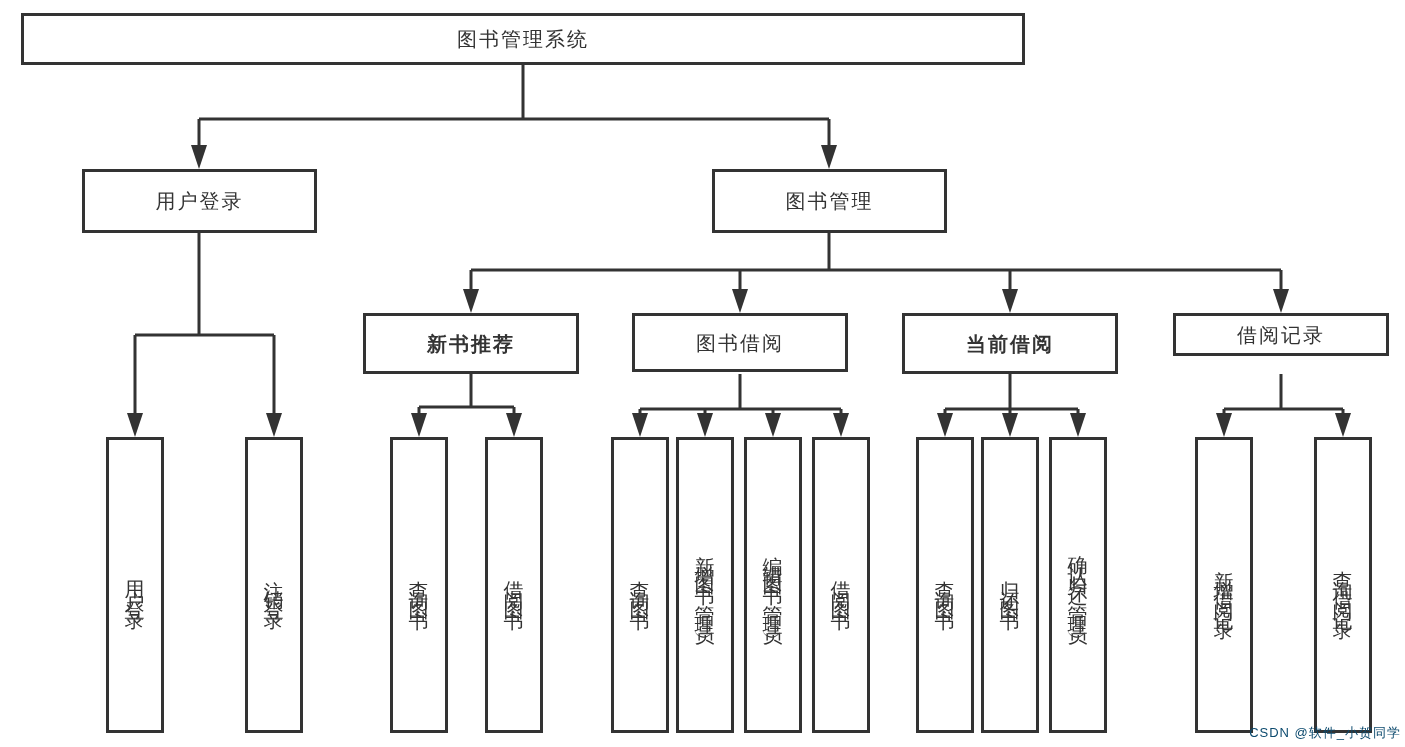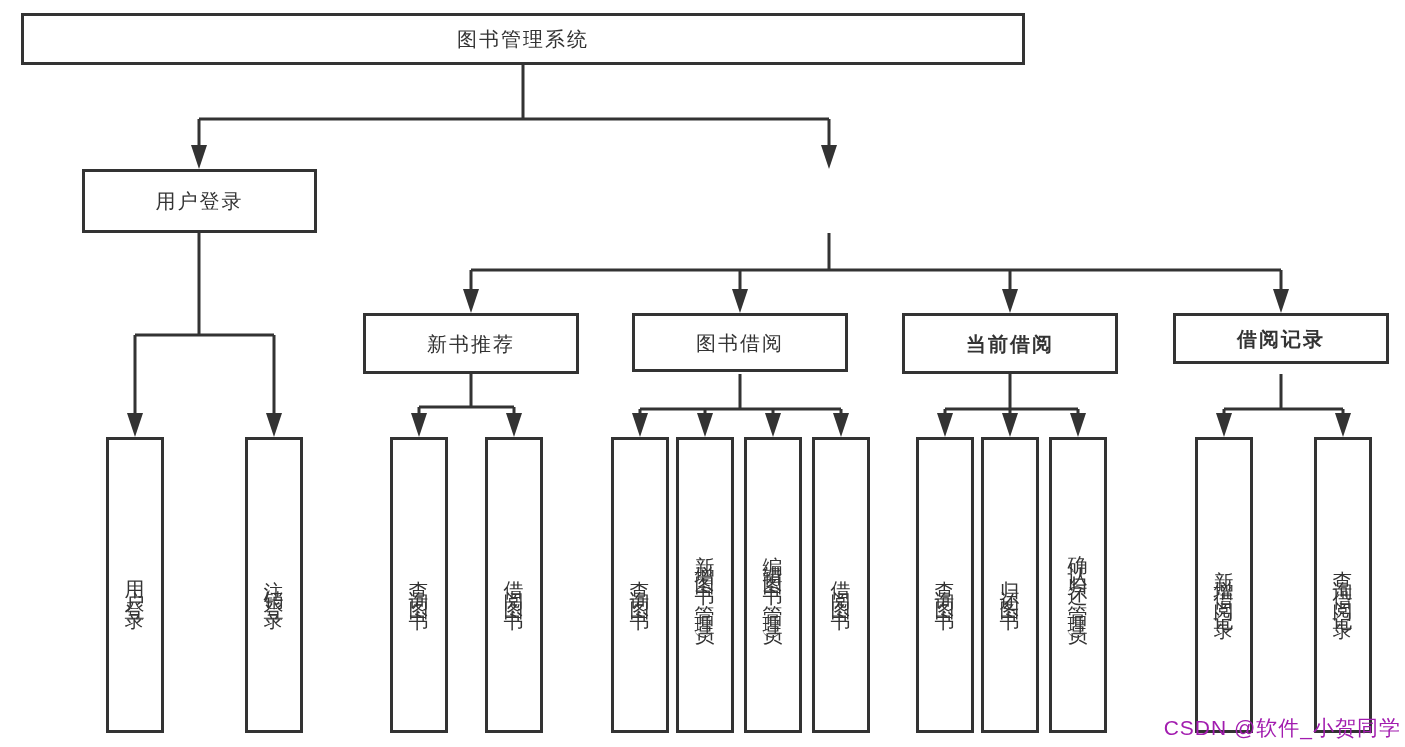--- a/index.html
+++ b/index.html
@@ -41,22 +41,22 @@
     writing-mode: vertical-rl;
     text-orientation: mixed;
     letter-spacing: 10px;
     font-size: 20px;
     padding: 6px 0;
   }
   .watermark {
     position: absolute;
     right: 4px;
     bottom: 5px;
-    color: #a21caf;
-    font-size: 21px;
+    color: #0c4a6e;
+    font-size: 13px;
     letter-spacing: 1px;
     z-index: 5;
     white-space: nowrap;
   }
 </style>
 </head>
 <body>
 
 <div class="stage">
 
@@ -96,25 +96,26 @@
       <polygon points="1002,413 1018,413 1010,437"></polygon>
       <polygon points="1070,413 1086,413 1078,437"></polygon>
       <polygon points="1216,413 1232,413 1224,437"></polygon>
       <polygon points="1335,413 1351,413 1343,437"></polygon>
     </g>
   </svg>
 
   <div class="box" style="left:21px; top:13px; width:1004px; height:52px;">图书管理系统</div>
 
   <div class="box" style="left:82px; top:169px; width:235px; height:64px;">用户登录</div>
+  <div class="box" style="left:712px; top:169px; width:235px; height:64px;">图书管理</div>
 
-  <div class="box" style="left:363px; top:313px; width:216px; height:61px;">新书推荐</div>
+  <div class="box" style="left:363px; top:313px; width:216px; height:61px;font-weight:bold;">新书推荐</div>
   <div class="box" style="left:632px; top:313px; width:216px; height:59px;">图书借阅</div>
   <div class="box" style="left:902px; top:313px; width:216px; height:61px;font-weight:bold;">当前借阅</div>
-  <div class="box" style="left:1173px; top:313px; width:216px; height:51px;font-weight:bold;">借阅记录</div>
+  <div class="box" style="left:1173px; top:313px; width:216px; height:43px;">借阅记录</div>
 
   <div class="box leaf" style="left:106px; top:437px; width:58px; height:296px;">用户登录</div>
   <div class="box leaf" style="left:245px; top:437px; width:58px; height:296px;">注销登录</div>
 
   <div class="box leaf" style="left:390px; top:437px; width:58px; height:296px;">查询图书</div>
   <div class="box leaf" style="left:485px; top:437px; width:58px; height:296px;">借阅图书</div>
 
   <div class="box leaf" style="left:611px; top:437px; width:58px; height:296px;">查询图书</div>
   <div class="box leaf" style="left:676px; top:437px; width:58px; height:296px;">新增图书（管理员）</div>
   <div class="box leaf" style="left:744px; top:437px; width:58px; height:296px;">编辑图书（管理员）</div>

